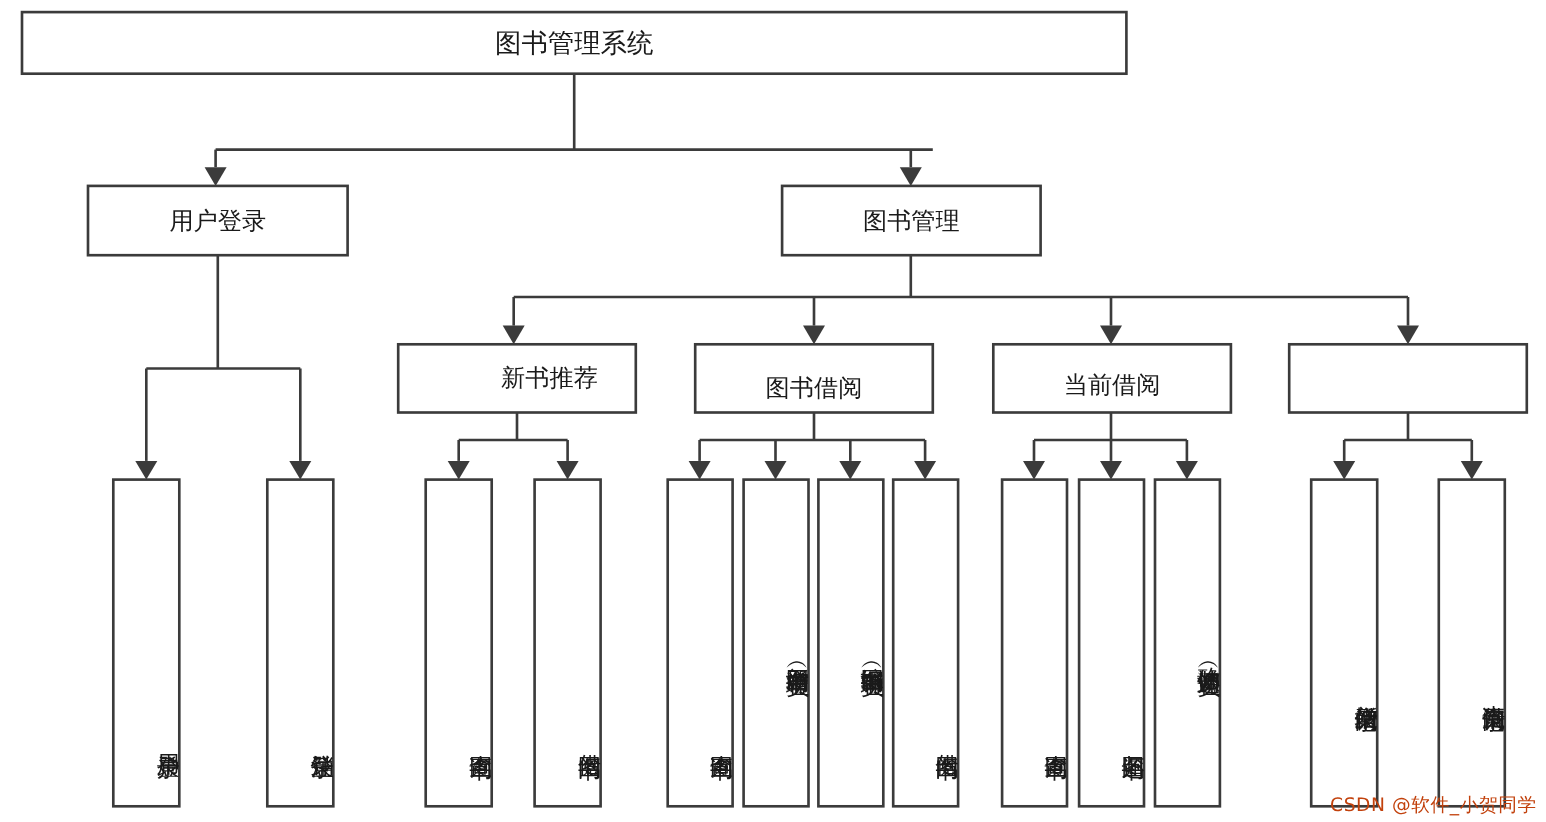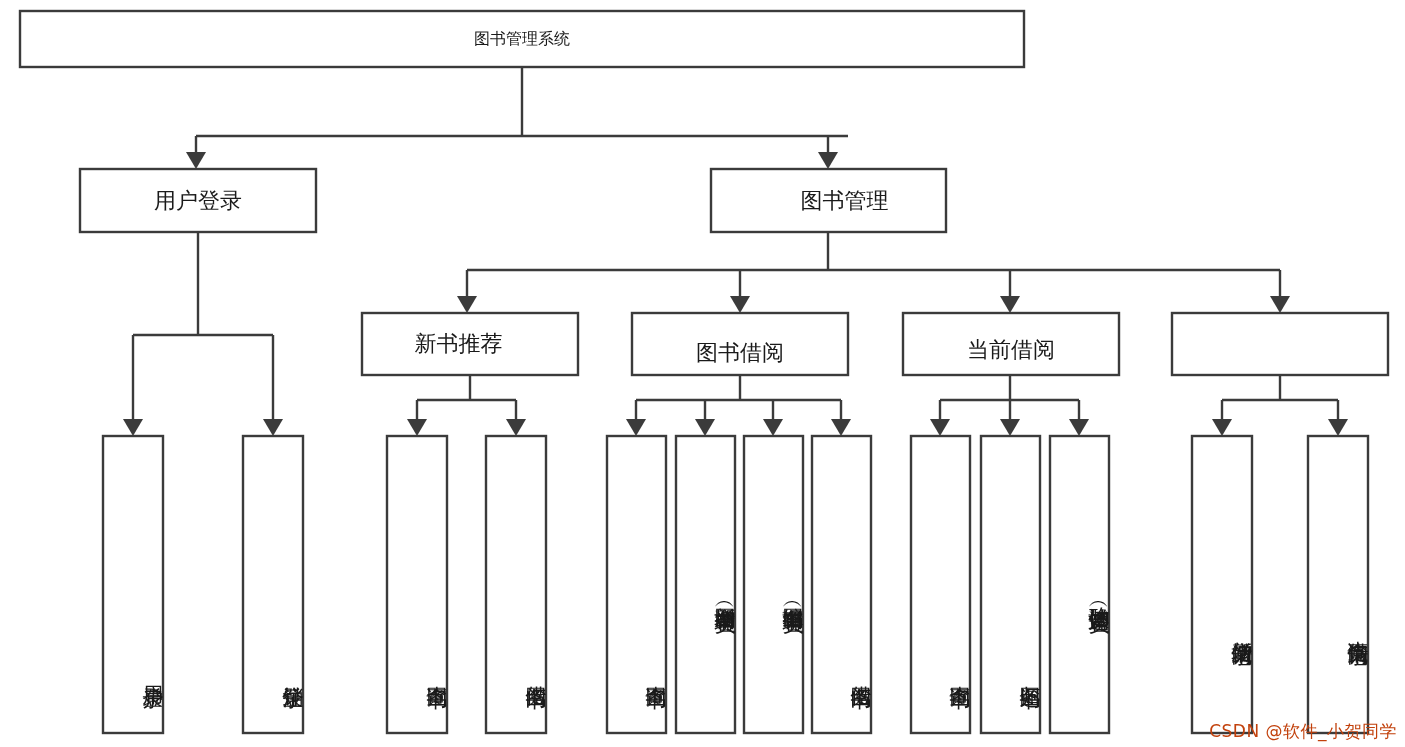--- a/index.html
+++ b/index.html
@@ -186,26 +186,26 @@
     <rect class="node-box" x="812" y="436" width="59" height="297"></rect>
 
     <rect class="node-box" x="911" y="436" width="59" height="297"></rect>
     <rect class="node-box" x="981" y="436" width="59" height="297"></rect>
     <rect class="node-box" x="1050" y="436" width="59" height="297"></rect>
 
     <rect class="node-box" x="1192" y="436" width="60" height="297"></rect>
     <rect class="node-box" x="1308" y="436" width="60" height="297"></rect>
   </svg>
 
-  <div class="htext-wrap" style="left:20px; top:11px; width:1004px; height:56px; font-size:16px;">图书管理系统</div>
+  <div class="htext-wrap" style="left:20px; top:11px; width:1004px; height:56px; font-size:24px;">图书管理系统</div>
 
   <div class="htext-wrap" style="left:80px; top:169px; width:236px; height:63px;">用户登录</div>
-  <div class="htext-wrap" style="left:727px; top:169px; width:235px; height:63px;">图书管理</div>
-
-  <div class="htext-wrap" style="left:341px; top:313px; width:235px; height:62px;">新书推荐</div>
+  <div class="htext-wrap" style="left:711px; top:169px; width:235px; height:63px;">图书管理</div>
+
+  <div class="htext-wrap" style="left:382px; top:313px; width:235px; height:62px;">新书推荐</div>
   <div class="htext-wrap" style="left:632px; top:313px; width:216px; height:80px;">图书借阅</div>
   <div class="htext-wrap" style="left:903px; top:313px; width:216px; height:74px;">当前借阅</div>
 
   <div class="vtext-wrap" style="left:103px; top:436px; width:60px; height:297px; padding-top:86px;">用户登录</div>
   <div class="vtext-wrap" style="left:243px; top:436px; width:60px; height:297px; padding-top:86px;">注销登录</div>
 
   <div class="vtext-wrap" style="left:387px; top:436px; width:60px; height:297px; padding-top:86px;">查询图书</div>
   <div class="vtext-wrap" style="left:486px; top:436px; width:60px; height:297px; padding-top:86px;">借阅图书</div>
 
   <div class="vtext-wrap" style="left:607px; top:436px; width:59px; height:297px; padding-top:86px;">查询图书</div>

